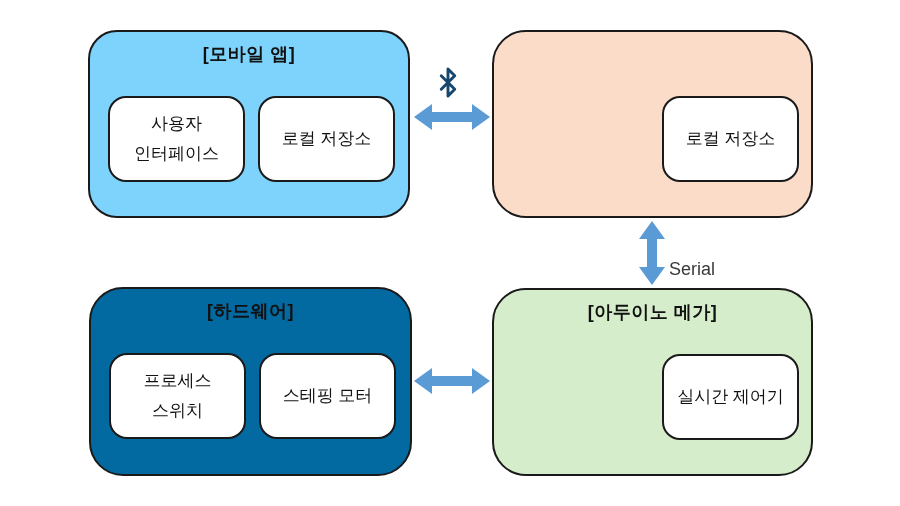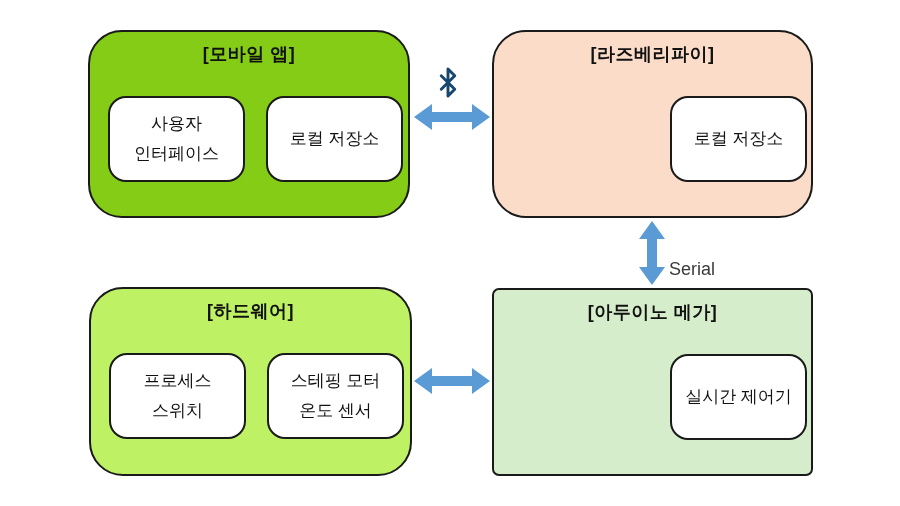--- a/index.html
+++ b/index.html
@@ -49,75 +49,73 @@
   }
   .inner-box .box-line {
     display: block;
     font-size: 17px;
     line-height: 30px;
     color: #111111;
     white-space: nowrap;
   }
   .inner-box .box-line:empty { display: none; }
   .inner-left  { left: 18px; }
-  .inner-right { left: 176px; }
+  .inner-right { left: 168px; }
 
   .pos-mobile   { left: 88px;  top: 30px;  width: 322px; height: 188px; }
   .pos-raspi    { left: 492px; top: 30px;  width: 321px; height: 188px; }
   .pos-hardware { left: 89px;  top: 287px; width: 323px; height: 189px; }
-  .pos-arduino  { left: 492px; top: 288px; width: 321px; height: 188px; border-radius: 7px; }
+  .pos-arduino  { left: 492px; top: 288px; width: 321px; height: 188px; }
 
   .arrow-svg { position: absolute; display: block; }
   .arrow-bt       { left: 414px; top: 104px; }
   .arrow-hw       { left: 414px; top: 368px; }
   .arrow-serial   { left: 639px; top: 221px; }
   .bluetooth-icon { left: 439px; top: 66px; }
 
   .serial-label {
     position: absolute;
     left: 669px;
     top: 259px;
     font-size: 18px;
     color: #3a3a3a;
   }
 </style>
 </head>
 <body>
 
 <div class="canvas">
 
-  <div class="group-box pos-mobile" style="background-color: #84cc16;">
+  <div class="group-box pos-mobile" style="background-color: #7dd3fc; border-radius: 29px;">
     <div class="group-title">[모바일 앱]</div>
     <div class="inner-box inner-left">
       <span class="box-line">사용자</span>
       <span class="box-line">인터페이스</span>
     </div>
     <div class="inner-box inner-right">
       <span class="box-line">로컬 저장소</span>
 
     </div>
   </div>
 
   <div class="group-box pos-raspi" style="background-color: rgb(250, 220, 201);">
-    <div class="group-title">[라즈베리파이]</div>
     <div class="inner-box inner-right">
       <span class="box-line">로컬 저장소</span>
 
     </div>
   </div>
 
-  <div class="group-box pos-hardware" style="background-color: #bef264;">
+  <div class="group-box pos-hardware" style="background-color: #0369a1;">
     <div class="group-title">[하드웨어]</div>
     <div class="inner-box inner-left">
       <span class="box-line">프로세스</span>
       <span class="box-line">스위치</span>
     </div>
     <div class="inner-box inner-right">
       <span class="box-line">스테핑 모터</span>
-      <span class="box-line">온도 센서</span>
     </div>
   </div>
 
   <div class="group-box pos-arduino" style="background-color: rgb(214, 237, 203);">
     <div class="group-title">[아두이노 메가]</div>
     <div class="inner-box inner-right">
       <span class="box-line">실시간 제어기</span>
 
     </div>
   </div>

